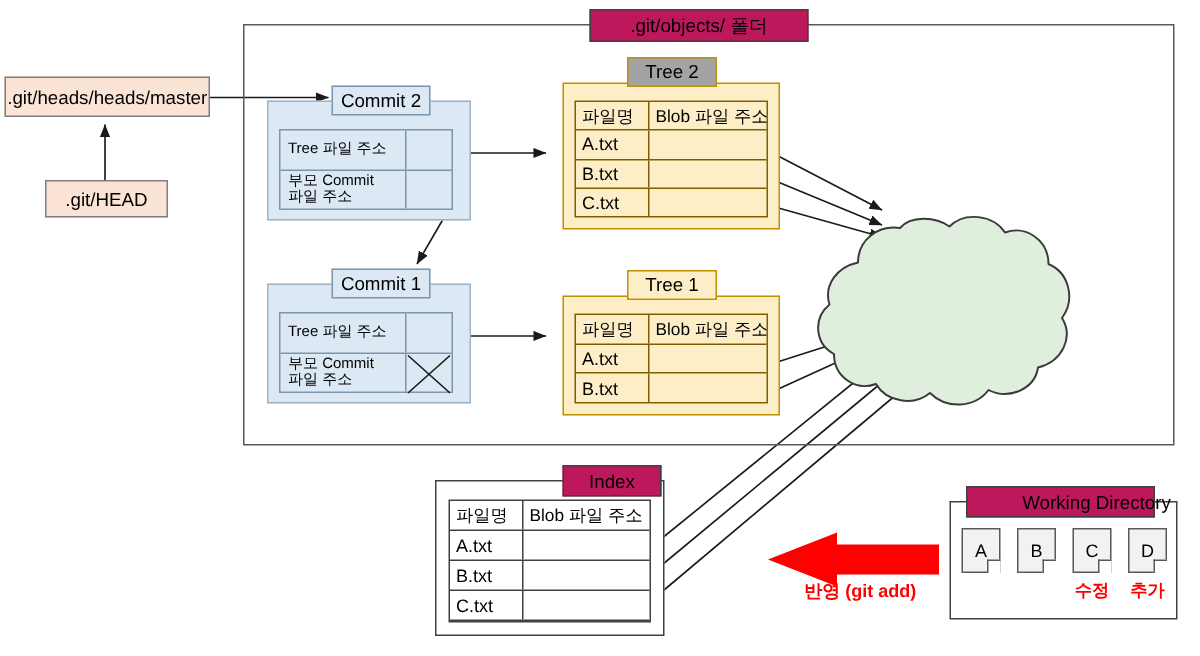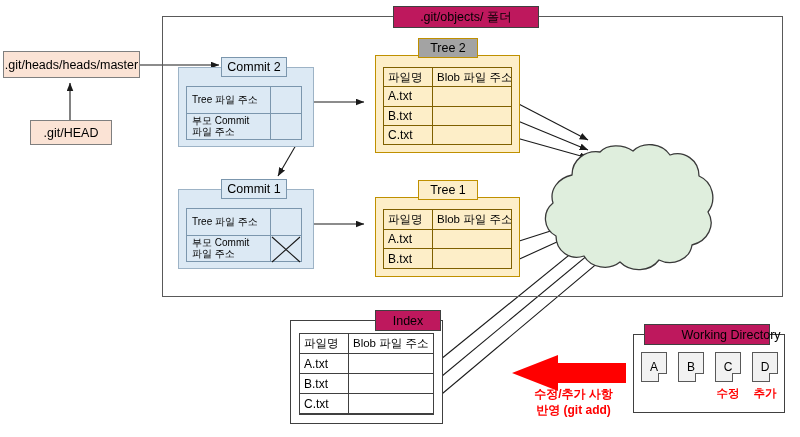--- a/index.html
+++ b/index.html
@@ -203,21 +203,20 @@
       <div class="td c1">B.txt</div>
       <div class="td c2"></div>
     </div>
     <div class="tr">
       <div class="td c1">C.txt</div>
       <div class="td c2"></div>
     </div>
   </div>
 
   <div class="redcap" style="left:516px;top:386px;width:115px;">
-    <div>수정/추가 사항</div>
     <div>반영 (git add)</div>
   </div>
 
   <div class="frame" style="left:633px;top:334px;width:152px;height:79px;border:1.2px solid #404040;"></div>
   <div class="frame-title" style="left:644px;top:324px;width:126px;height:21px;font-size:12.5px;padding-left:48px;">Working Directory</div>
 
   <div class="fileicon" style="left:641px;top:352px;">
     <span>A</span>
     <span class="fold"></span>
   </div>

